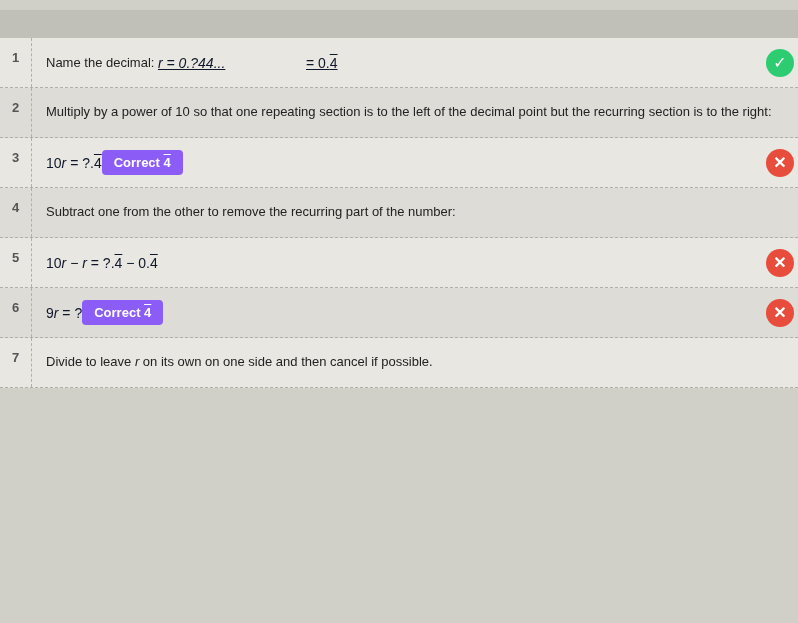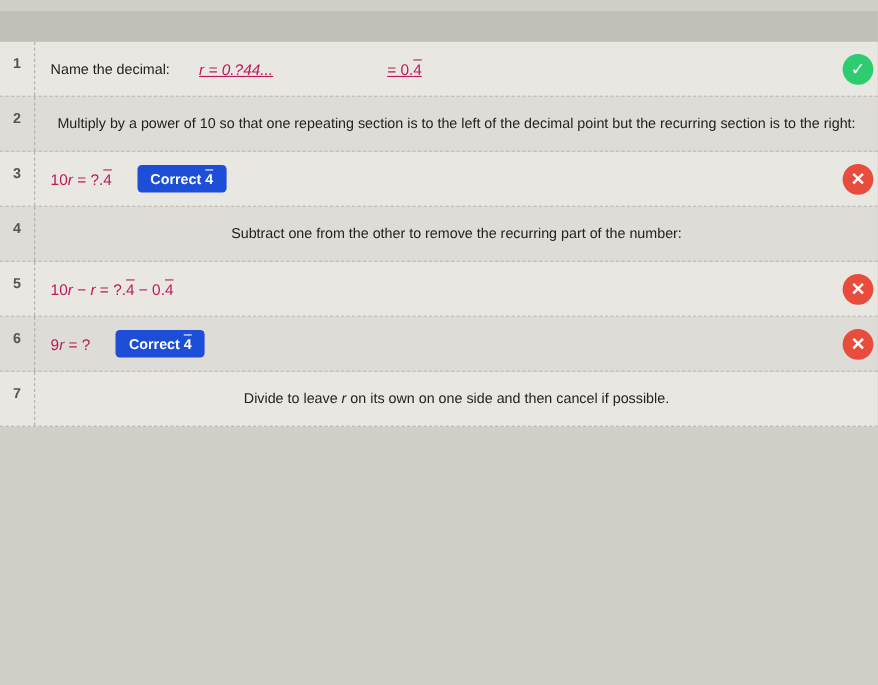--- a/index.html
+++ b/index.html
@@ -35,21 +35,21 @@
       font-weight: bold;
       border-right: 1px dashed #b0afa8;
     }
     .step-content {
       flex: 1;
       padding: 10px 14px;
       display: flex;
       flex-direction: row;
       align-items: center;
       flex-wrap: wrap;
-      gap: 23px;
+      gap: 0;
     }
     .step-text {
       font-size: 13px;
       color: #222;
       line-height: 1.5;
     }
     .step-action {
       width: 36px;
       display: flex;
       align-items: center;
@@ -72,35 +72,34 @@
       border-radius: 50%;
       background: #e74c3c;
       display: flex;
       align-items: center;
       justify-content: center;
       color: white;
       font-size: 16px;
       font-weight: bold;
     }
     .correct-badge {
-      background: #1d4ed8;
+      background: #8b5cf6;
       color: white;
       padding: 5px 12px;
       border-radius: 4px;
       font-size: 13px;
       font-weight: bold;
     }
     .math-text {
       font-size: 14px;
-      color: #be185d;
+      color: #0f172a;
     }
     .step-row.tall .step-content {
       align-items: flex-start;
       padding-top: 14px;
-      justify-content: center;
     }
     .top-bar {
       background: #c0bfb8;
       height: 28px;
       display: flex;
       align-items: center;
       justify-content: center;
       font-size: 12px;
       color: #555;
     }

